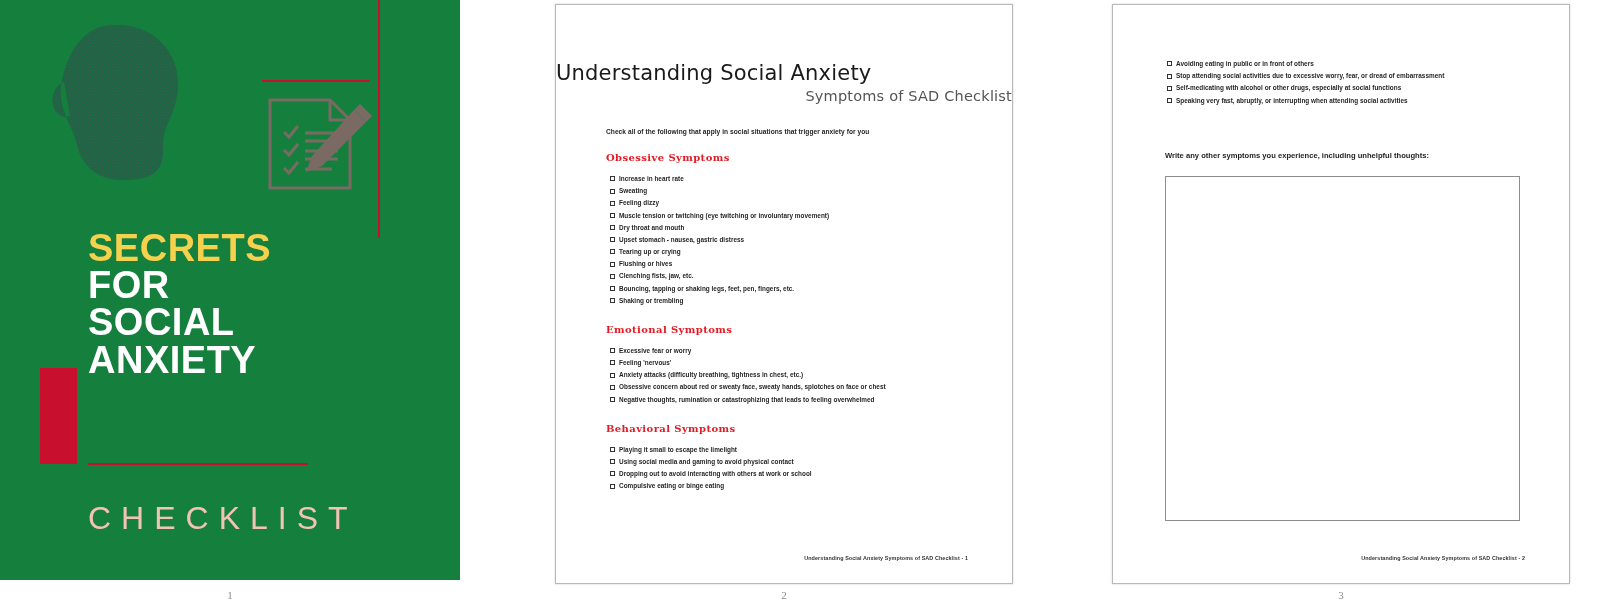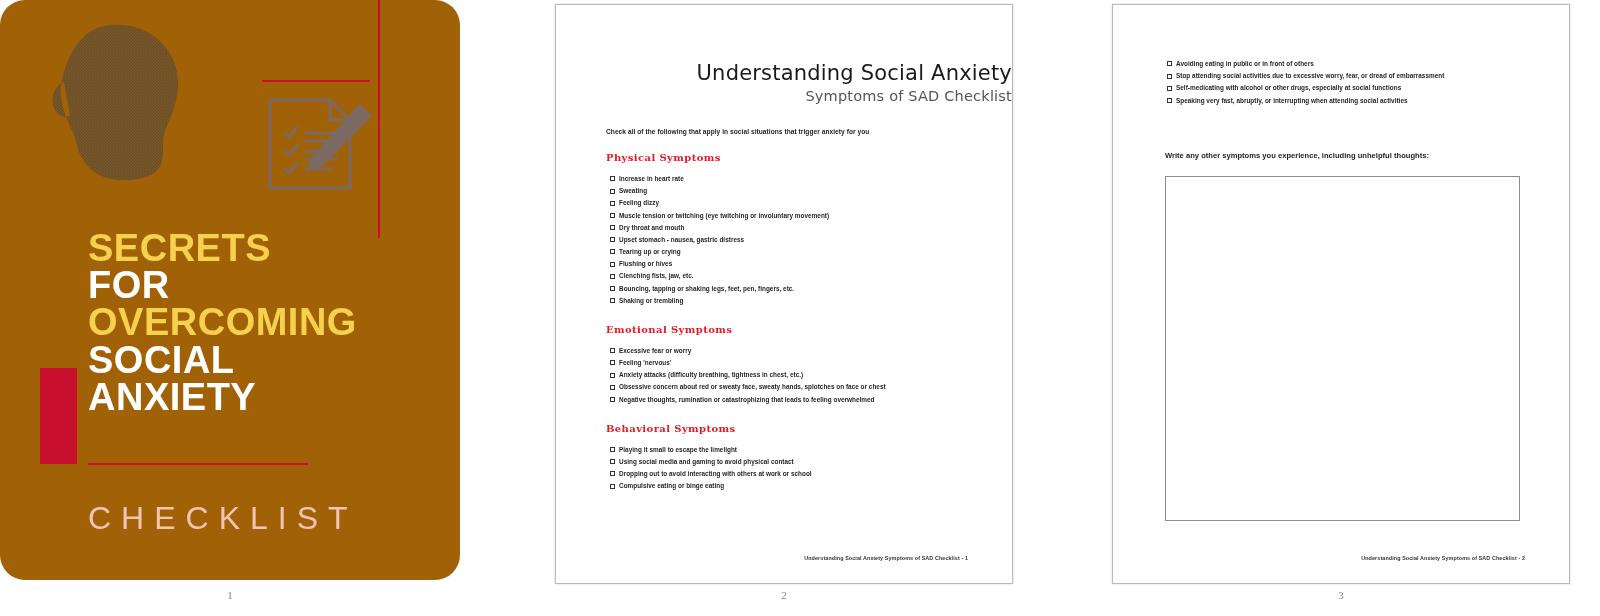--- a/index.html
+++ b/index.html
@@ -14,23 +14,22 @@
     width: 1600px; height: 616px;
     background: #ffffff;
     display: block;
   }
 
   
   .cover-thumb {
     position: absolute;
     left: 0px; top: 0px;
     width: 460px; height: 580px;
-    background: #a16207;
+    background: #15803d;
     overflow: hidden;
-    border-radius: 25px;
   }
   .cover-vline {
     position: absolute;
     right: 80px; top: 0px;
     width: 2px; height: 238px;
     background: #c8102e;
   }
   .cover-hline {
     position: absolute;
     left: 262px; top: 80px;
@@ -96,21 +95,21 @@
     position: absolute;
     background: #ffffff;
     border: 1px solid #b9b9b9;
     box-shadow: 0 0 2px rgba(0,0,0,0.18);
     overflow: hidden;
   }
   .paper.p2 { left: 555px; top: 4px; width: 458px; height: 580px; }
   .paper.p3 { left: 1112px; top: 4px; width: 458px; height: 580px; }
 
   .doc-title {
-    text-align: right;
+    text-align: left;
     font-size: 21px;
     color: #1a1a1a;
     margin-top: 56px;
     font-family: "DejaVu Sans", sans-serif;
     font-weight: normal;
     letter-spacing: 0.2px;
   }
   .doc-subtitle {
     text-align: right;
     font-size: 14.5px;
@@ -247,37 +246,36 @@
         <g fill="#7b6a64">
           <path d="M96 22 l12 12 l-44 44 l-16 6 l6 -16 Z"></path>
           <path d="M96 22 l12 12 l6 -6 l-12 -12 Z"></path>
         </g>
       </svg>
     </div>
 
     <div class="cover-title">
       <span class="tl yellow">SECRETS</span>
       <span class="tl white">FOR</span>
-      <span class="tl yellow">OVERCOMING</span>
       <span class="tl white">SOCIAL</span>
       <span class="tl white">ANXIETY</span>
     </div>
 
     <div class="red-block"></div>
     <div class="cover-rule"></div>
     <div class="cover-sub">CHECKLIST</div>
   </div>
 
   <div class="paper p2">
     <div class="doc-title">Understanding Social Anxiety</div>
     <div class="doc-subtitle">Symptoms of SAD Checklist</div>
     <div class="doc-intro">Check all of the following that apply in social situations that trigger anxiety for you</div>
 
     <div>
-      <div class="sec-head">Physical Symptoms</div>
+      <div class="sec-head">Obsessive Symptoms</div>
       <ul class="sec-list">
         <li>
             <span class="cb"></span>
             <span class="it-text">Increase in heart rate</span>
           </li>
         <li>
             <span class="cb"></span>
             <span class="it-text">Sweating</span>
           </li>
         <li>

